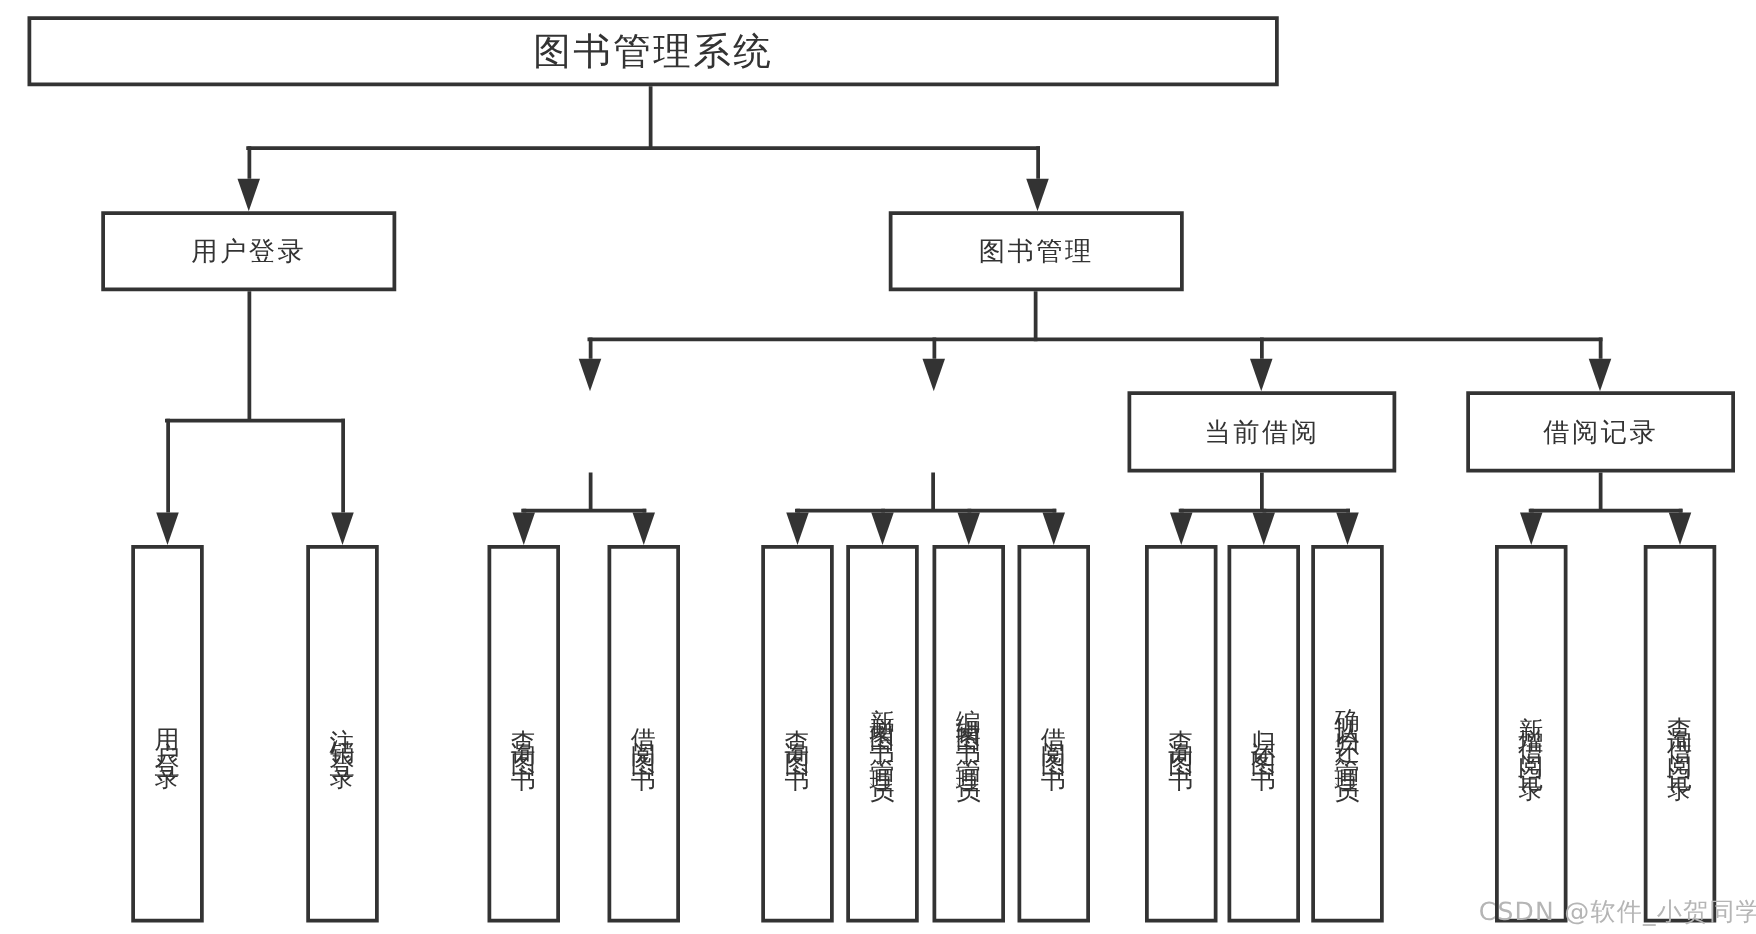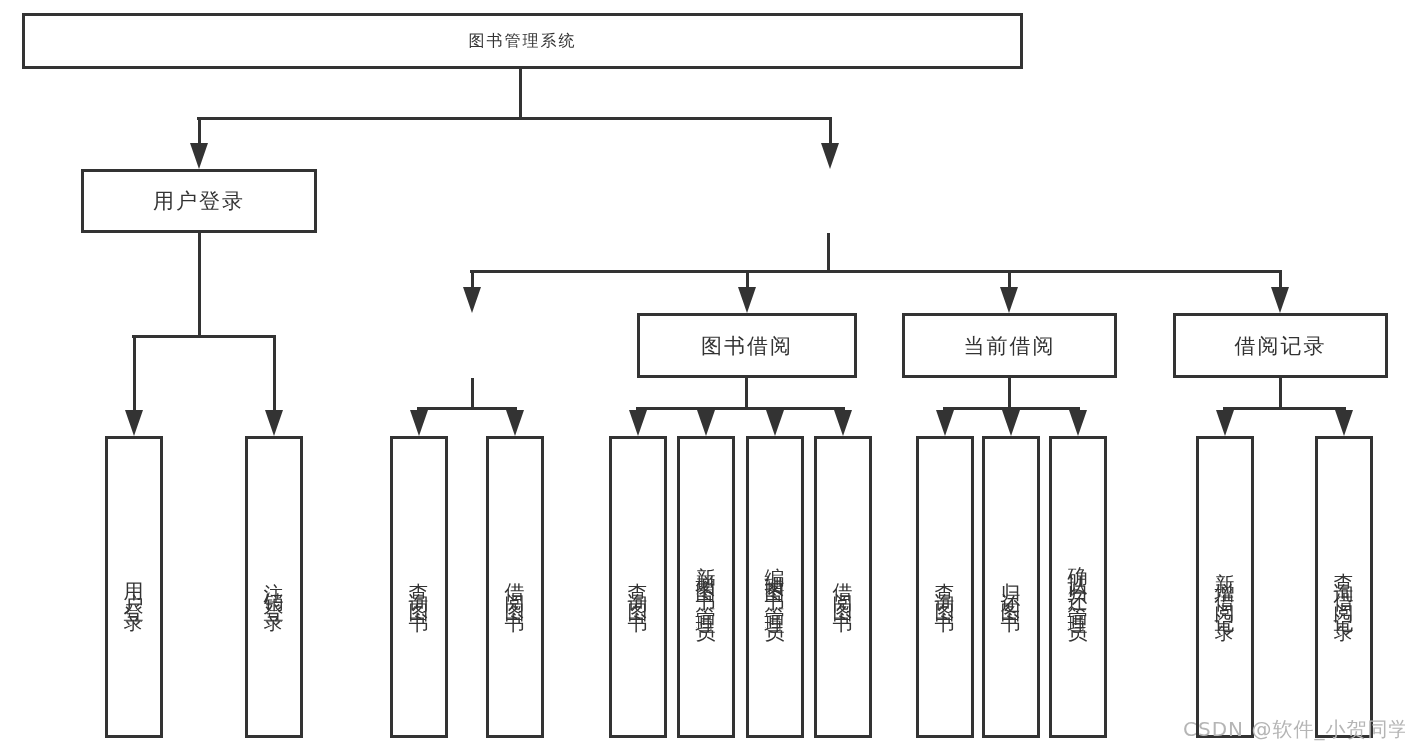--- a/index.html
+++ b/index.html
@@ -64,38 +64,41 @@
     font-size:20px;color:var(--wm);
     letter-spacing:1px;white-space:nowrap;
     z-index:9;
   }
 </style>
 </head>
 <body>
 
 <div class="canvas">
 
-  <div class="hbox" style="left:22px;top:13px;width:1001px;height:56px;font-size:16px;">
+  <div class="hbox" style="left:22px;top:13px;width:1001px;height:56px;font-size:30px;">
     <span>图书管理系统</span>
   </div>
 
   <div class="lv" style="left:519px;top:69px;height:51px;"></div>
   <div class="lh" style="left:197px;top:117px;width:635px;"></div>
   <div class="arrow" style="left:190px;top:117px;height:52px;">
     <div class="shaft"></div>
     <div class="head"></div>
   </div>
   <div class="arrow" style="left:821px;top:117px;height:52px;">
     <div class="shaft"></div>
     <div class="head"></div>
   </div>
 
   <div class="hbox" style="left:81px;top:169px;width:236px;height:64px;">
     <span>用户登录</span>
   </div>
+  <div class="hbox" style="left:711px;top:169px;width:236px;height:64px;">
+    <span>图书管理</span>
+  </div>
 
   <div class="lv" style="left:198px;top:233px;height:104px;"></div>
   <div class="lh" style="left:132px;top:335px;width:144px;"></div>
   <div class="arrow" style="left:125px;top:335px;height:101px;">
     <div class="shaft"></div>
     <div class="head"></div>
   </div>
   <div class="arrow" style="left:265px;top:335px;height:101px;">
     <div class="shaft"></div>
     <div class="head"></div>
@@ -113,23 +116,20 @@
   </div>
   <div class="arrow" style="left:1000px;top:270px;height:43px;">
     <div class="shaft"></div>
     <div class="head"></div>
   </div>
   <div class="arrow" style="left:1271px;top:270px;height:43px;">
     <div class="shaft"></div>
     <div class="head"></div>
   </div>
 
-  <div class="hbox" style="left:637px;top:313px;width:220px;height:65px;">
-    <span>图书借阅</span>
-  </div>
   <div class="hbox" style="left:902px;top:313px;width:215px;height:65px;">
     <span>当前借阅</span>
   </div>
   <div class="hbox" style="left:1173px;top:313px;width:215px;height:65px;">
     <span>借阅记录</span>
   </div>
 
   <div class="lv" style="left:471px;top:378px;height:31px;"></div>
   <div class="lh" style="left:417px;top:407px;width:100px;"></div>
   <div class="arrow" style="left:410px;top:407px;height:29px;">

